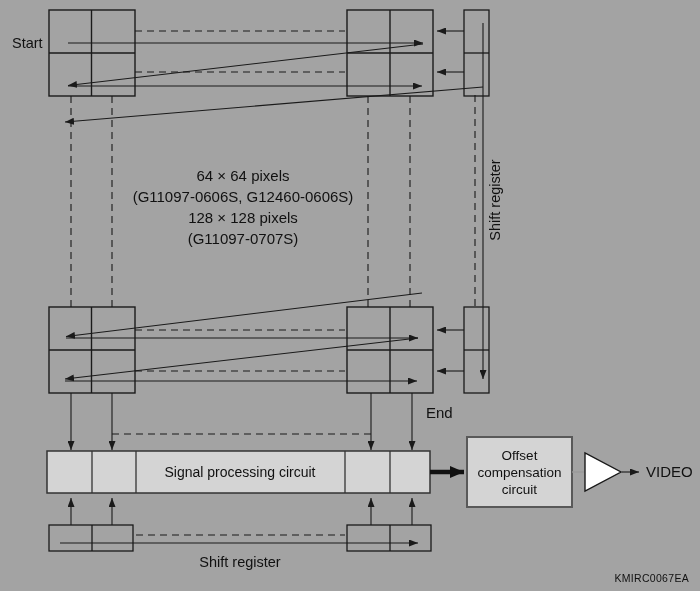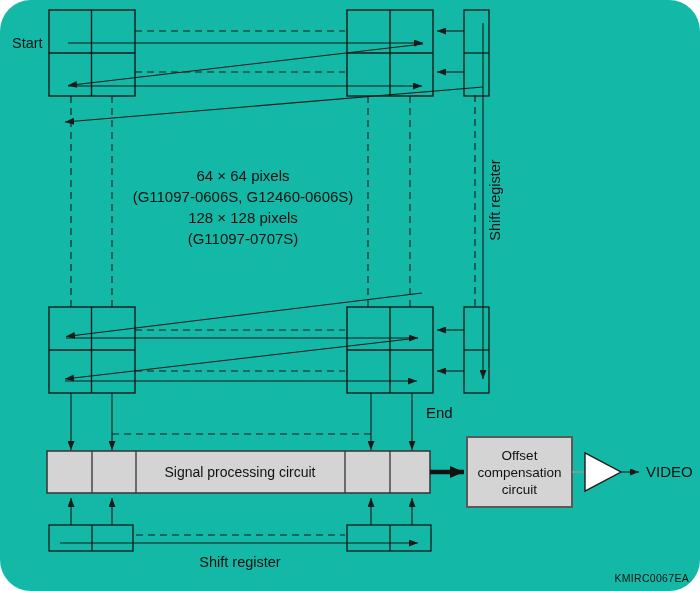--- a/index.html
+++ b/index.html
@@ -1,19 +1,18 @@
 <!DOCTYPE html>
 <html><head>
 <meta charset="utf-8">
 <style>
   html,body{margin:0;padding:0;background:#fff;}
   .stage{
-    position:relative;width:700px;height:591px;background:#14b8a6;overflow:hidden;
+    position:relative;width:700px;height:591px;background:#a3a3a3;overflow:hidden;
     font-family:"Liberation Sans", sans-serif;
-    border-radius:31px;
   }
   svg{position:absolute;left:0;top:0;}
   text{fill:#111;}
 </style>
 </head>
 <body>
 
 <div class="stage">
 <svg width="700" height="591" viewBox="0 0 700 591">
   <defs>

